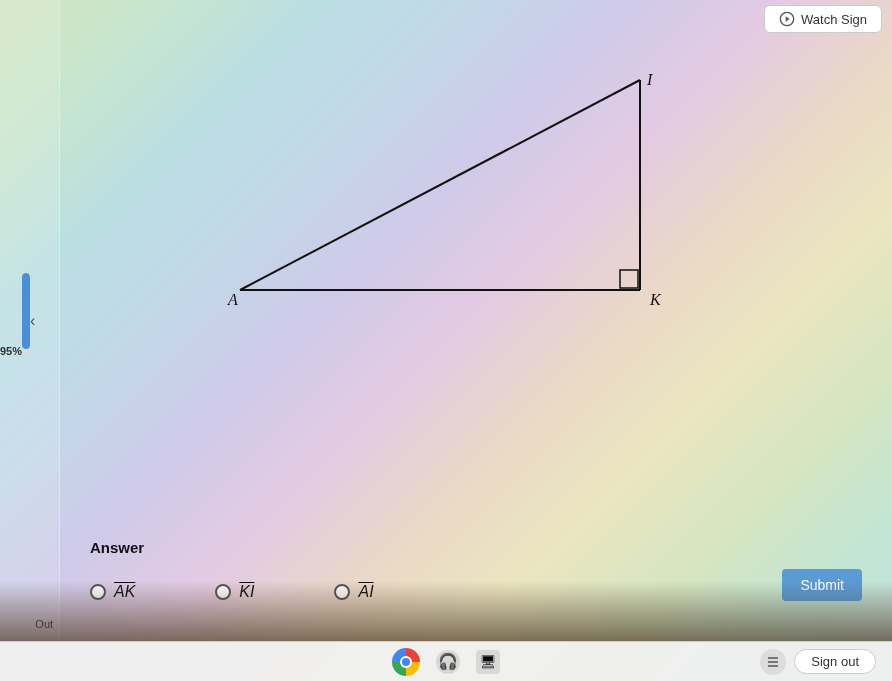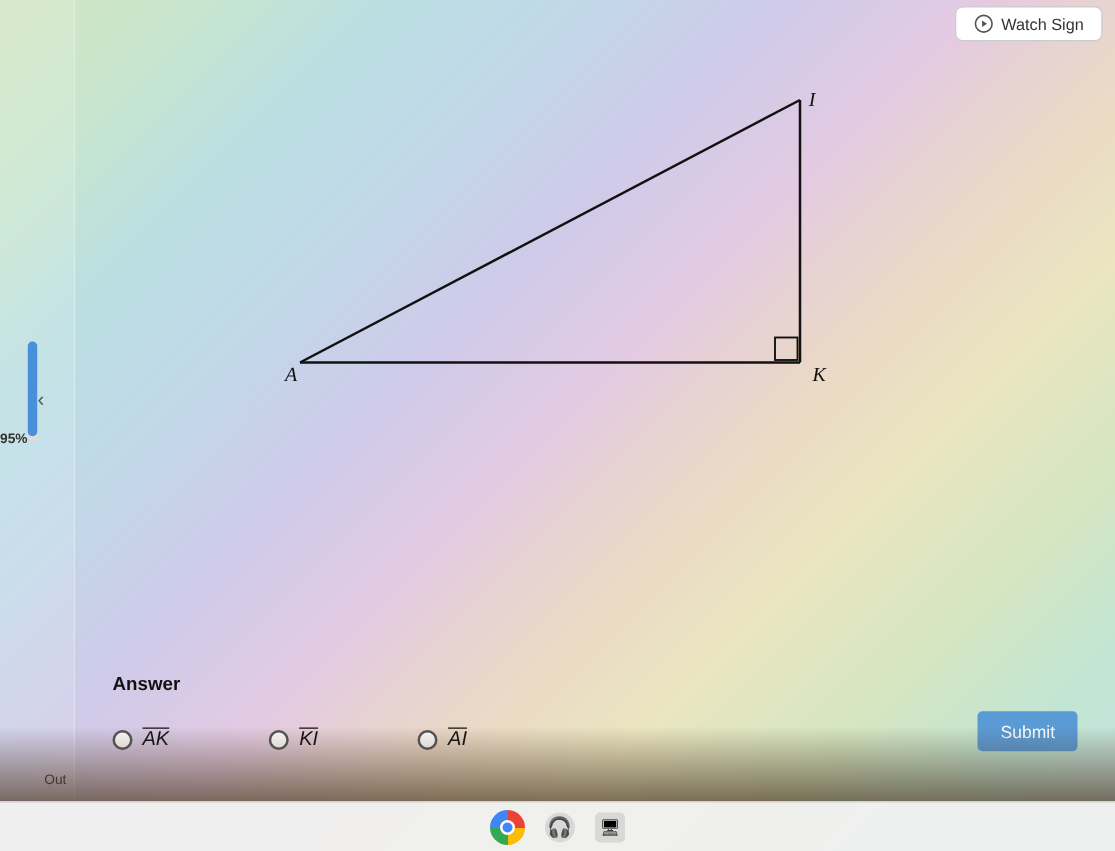--- a/index.html
+++ b/index.html
@@ -357,13 +357,23 @@
 
     <div class="taskbar-icon" style="width:28px;height:28px;background:conic-gradient(#ea4335 0deg 90deg,#fbbc04 90deg 180deg,#34a853 180deg 270deg,#4285f4 270deg 360deg);border-radius:50%;position:relative;">
       <div style="position:absolute;inset:8px;background:white;border-radius:50%;"></div>
       <div style="position:absolute;inset:10px;background:#4285f4;border-radius:50%;"></div>
     </div>
 
     <div class="taskbar-icon" style="background:rgba(200,200,200,0.6);border-radius:50%;font-size:16px;">🎧</div>
 
     <div class="taskbar-icon" style="background:rgba(200,200,200,0.6);border-radius:4px;font-size:13px;">🖥</div>
   </div>
+  <div class="taskbar-right">
+    <button class="menu-icon-btn">
+      <svg width="14" height="14" viewBox="0 0 14 14">
+        <line x1="2" y1="3" x2="12" y2="3" stroke="#555" stroke-width="1.5"></line>
+        <line x1="2" y1="7" x2="12" y2="7" stroke="#555" stroke-width="1.5"></line>
+        <line x1="2" y1="11" x2="12" y2="11" stroke="#555" stroke-width="1.5"></line>
+      </svg>
+    </button>
+    <button class="sign-out-btn">Sign out</button>
+  </div>
 </div>
 
 </body></html>

